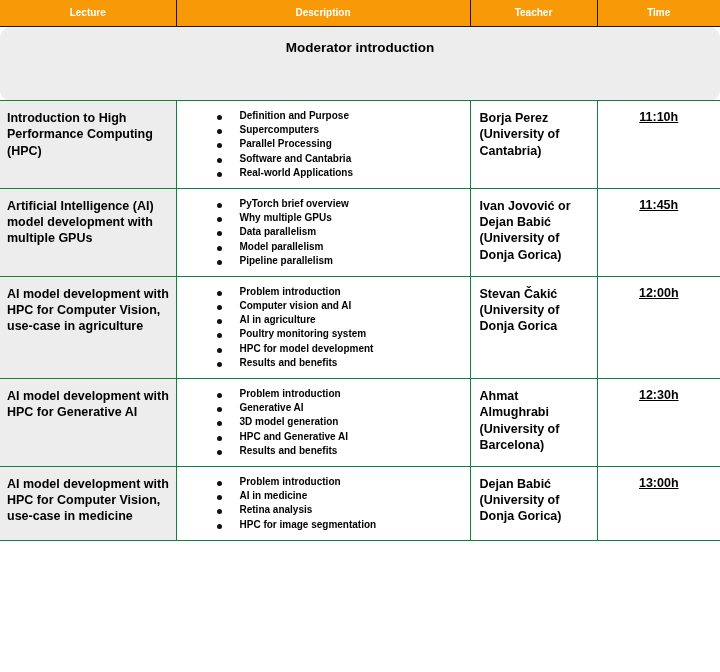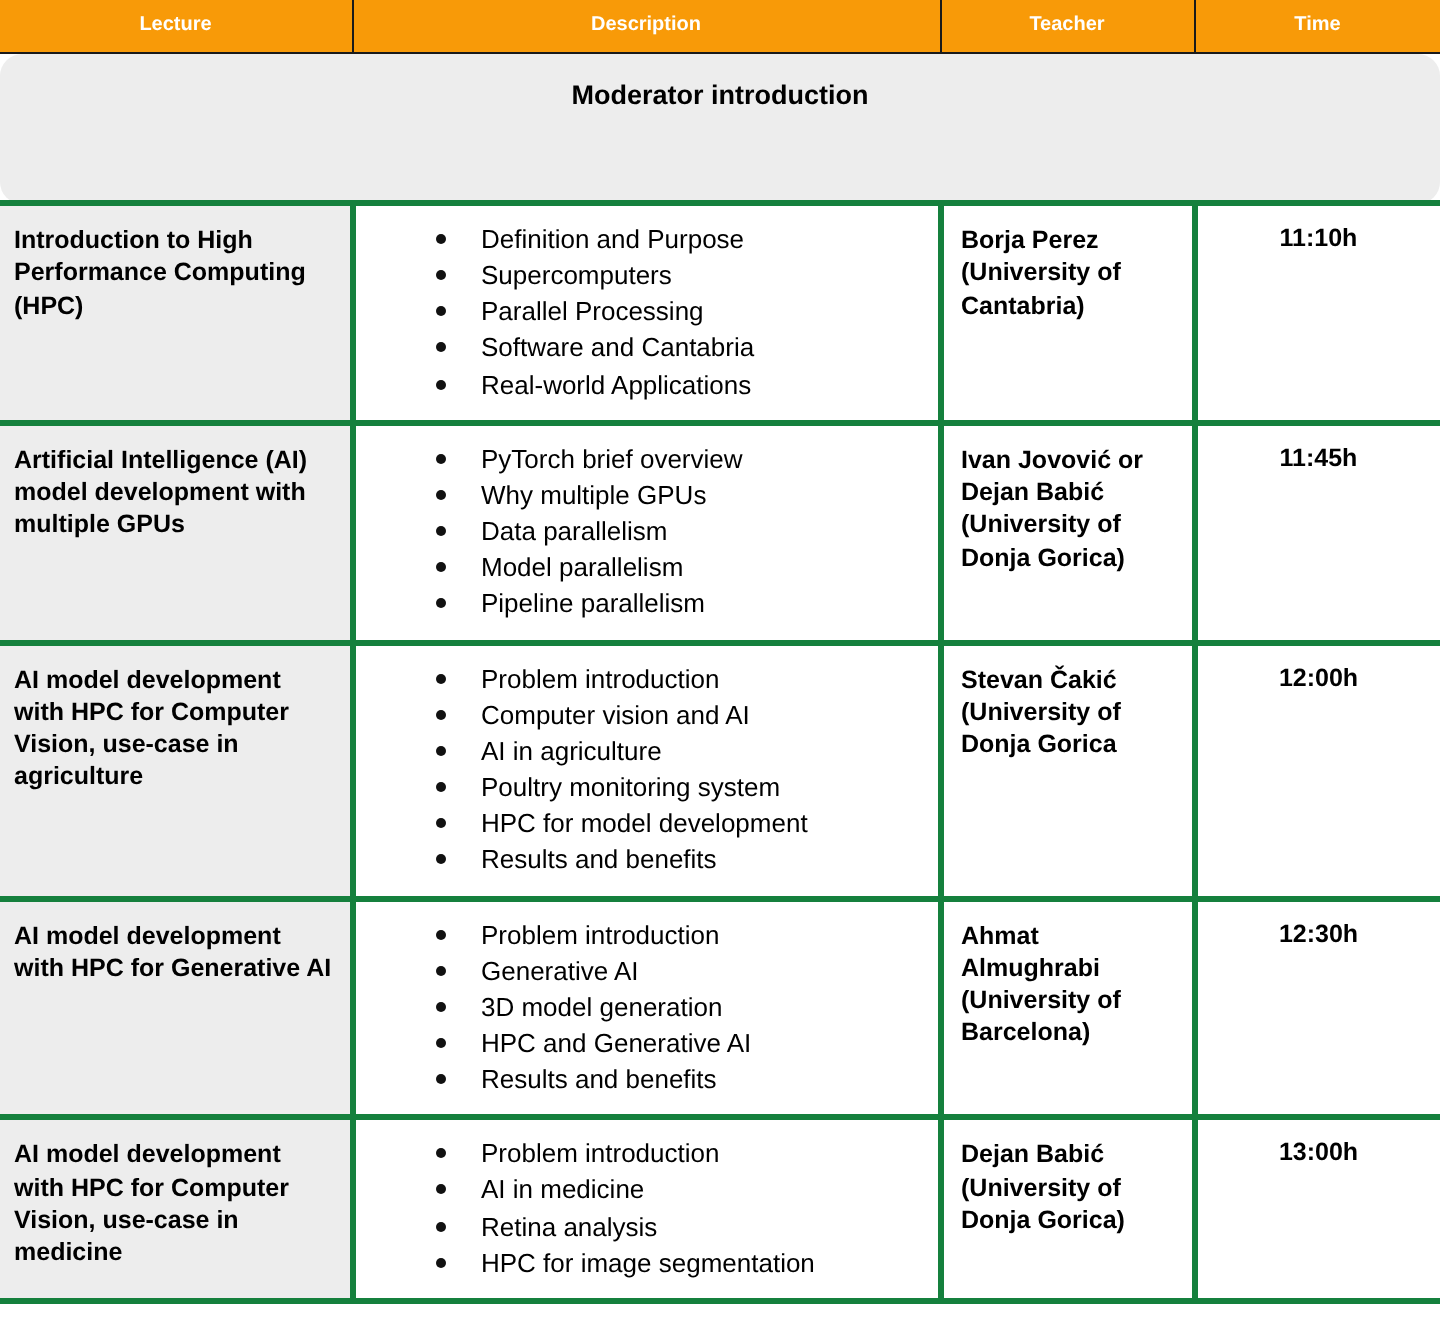--- a/index.html
+++ b/index.html
@@ -46,27 +46,27 @@
     font-weight: bold;
     border: none;
     padding: 12px 4px 12px 4px;
     line-height: 1.2;
   }
   .banner-row.banner-tall td { height: 48px; padding-top: 13px; border-radius: 11px; }
   .banner-row.banner-break td { height: 40px; padding-top: 14px; padding-bottom: 14px; }
 
   
   .data-row td {
-    border: 3px solid #15803d;
+    border: 1px solid #15803d;
     vertical-align: top;
     font-size: 12.5px;
     line-height: 1.27;
   }
   .data-row td.first-col { border-left: none; }
-  .data-row td.last-col  { border-right: none; }
+  .data-row td.last-col  { border-right: none; text-decoration: underline; }
 
   td.cell-lecture {
     background: #EDEDED;
     font-weight: bold;
     padding: 9px 6px 8px 7px;
     font-size: 12.5px;
     line-height: 1.3;
   }
   td.cell-desc {
     background: #ffffff;
@@ -88,23 +88,23 @@
 
   
   ul.topics {
     margin: 0;
     padding: 0 0 0 40px;
     list-style: none;
   }
   ul.topics li {
     position: relative;
     padding: 0 0 1px 23px;
-    font-size: 13px;
+    font-size: 10px;
     line-height: 1.32;
-    font-weight: normal;
+    font-weight: bold;
     white-space: nowrap;
   }
   ul.topics li::before {
     content: "";
     position: absolute;
     left: 0;
     top: 6px;
     width: 5px;
     height: 5px;
     background: #111111;

